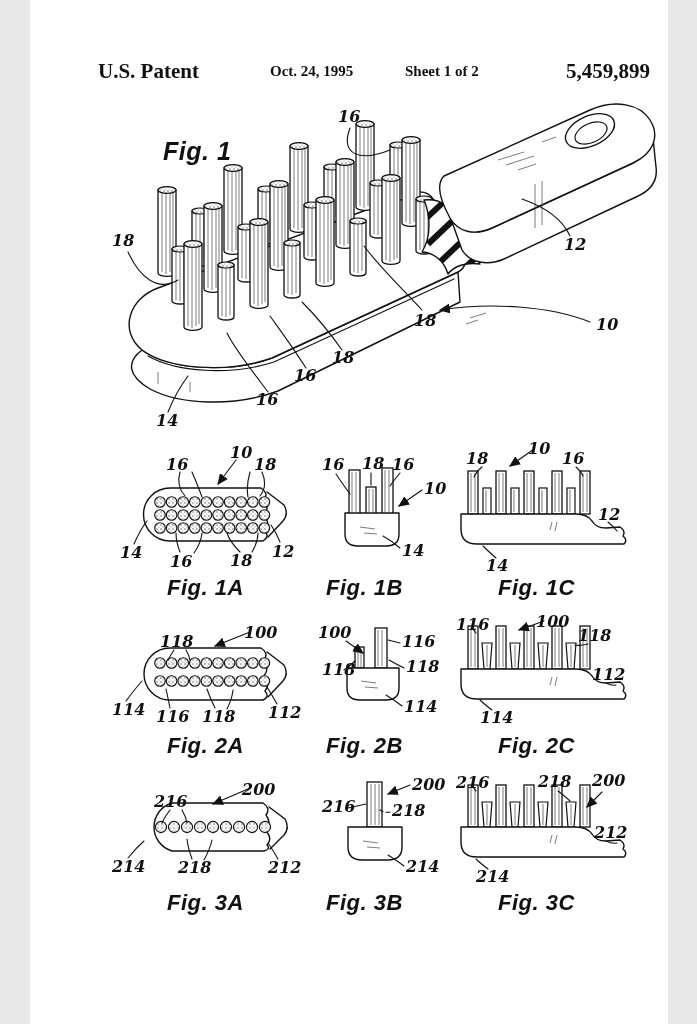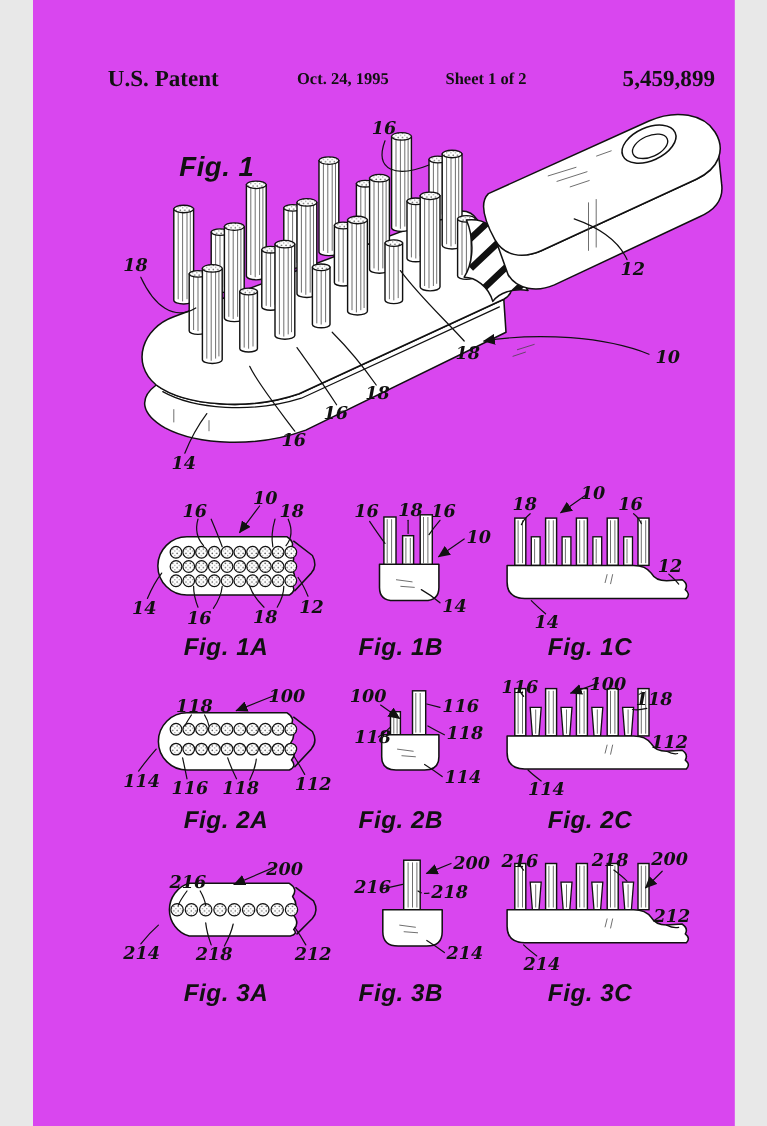--- a/index.html
+++ b/index.html
@@ -1,16 +1,16 @@
 <!DOCTYPE html>
 <html><head>
 <meta charset="utf-8">
 <style>
   html,body{margin:0;padding:0;background:#e8e8e8;}
-  .page{position:relative;width:638px;height:1024px;background:#d946ef;margin:0 auto;overflow:hidden;}
+  .page{position:relative;width:638px;height:1024px;background:#ffffff;margin:0 auto;overflow:hidden;}
   svg{display:block;}
   text{fill:#111;}
   .h-big{font:bold 21px "Liberation Serif", serif;}
   .h-small{font:bold 15px "Liberation Serif", serif;}
   .cap{font:italic bold 22px "Liberation Sans", sans-serif;letter-spacing:.5px;}
   .cap1{font:italic bold 25px "Liberation Sans", sans-serif;letter-spacing:.5px;}
   .ref{font:italic bold 16px "DejaVu Serif", serif;}
   .ln{fill:none;stroke:#111;stroke-width:1.4;stroke-linecap:round;stroke-linejoin:round;}
   .fw{fill:#fff;stroke:#111;stroke-width:1.4;stroke-linejoin:round;}
   .ld{fill:none;stroke:#111;stroke-width:1.1;stroke-linecap:round;}

